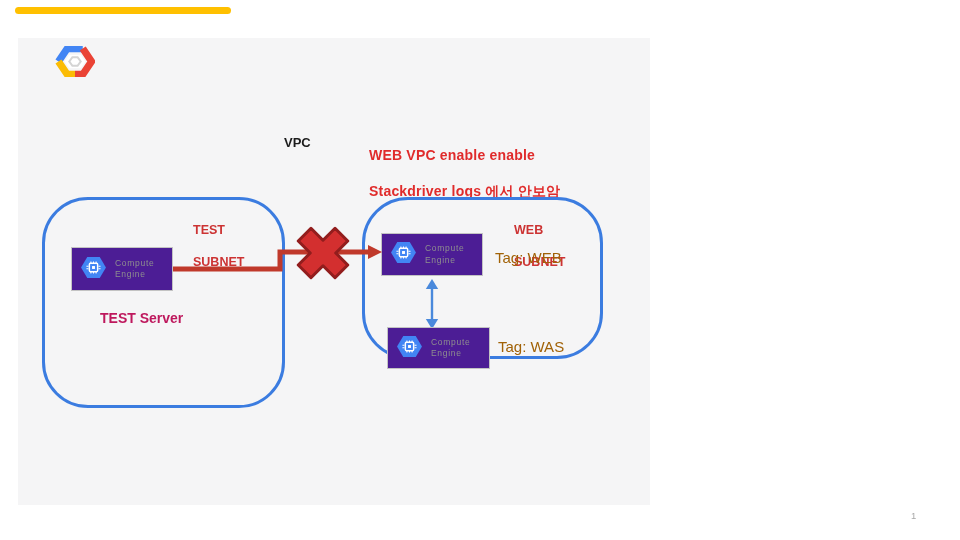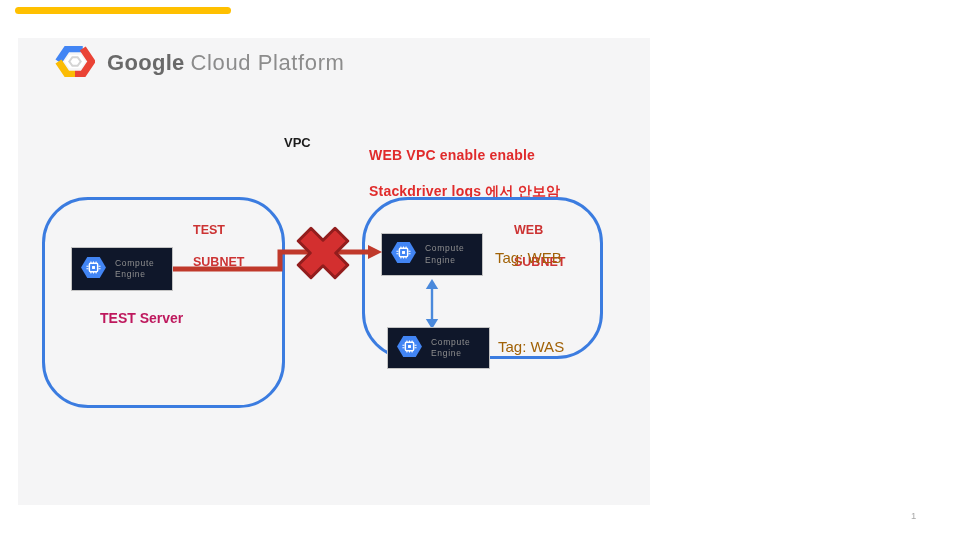--- a/index.html
+++ b/index.html
@@ -50,21 +50,21 @@
   }
   .subnet-label-test { left: 148px; top: 6px; }
   .subnet-label-web  { left: 149px; top: 6px; }
 
   .server-label {
     left: 55px; top: 110px; font-size: 14px; font-weight: 700; color: #be185d; white-space: nowrap;
   }
 
   
   .ce-card {
-    background: #0f172a; border: 1px solid #c3c3c3;
+    background: #4c1d95; border: 1px solid #c3c3c3;
     display: flex; align-items: center; gap: 8px; padding-left: 8px;
   }
   .ce-card-test { left: 26px; top: 47px; width: 102px; height: 44px; }
   .ce-card-web  { left: 16px; top: 33px; width: 102px; height: 43px; }
   .ce-card-was  { left: 22px; top: 127px; width: 103px; height: 42px; }
   .ce-text { font-size: 8.5px; color: #8f8f8f; letter-spacing: 0.7px; line-height: 11.5px; }
 
   .vm-tag { font-size: 15px; color: #a16207; white-space: nowrap; }
   .vm-tag-web { left: 130px; top: 49px; }
   .vm-tag-was { left: 133px; top: 138px; }
@@ -86,21 +86,20 @@
 <div class="abs logo">
   <span>
     <svg width="40" height="31" viewBox="0 0 38 30">
       <path d="M3,15 L11.5,2.5 L26.5,2.5" fill="none" stroke="#4285f4" stroke-width="7"></path>
       <path d="M26.5,2.5 L35,15 L26.5,27.5 L19,27.5" fill="none" stroke="#ea4335" stroke-width="7"></path>
       <path d="M19,27.5 L11.5,27.5 L3,15" fill="none" stroke="#fbbc05" stroke-width="7"></path>
       <polygon points="9,15 13.5,8.5 24.5,8.5 29,15 24.5,21.5 13.5,21.5" fill="#ffffff"></polygon>
       <polygon points="13.5,15 16.5,10.8 21.5,10.8 24.5,15 21.5,19.2 16.5,19.2" fill="#ffffff" stroke="#d4d4d4" stroke-width="2"></polygon>
     </svg>
   </span>
-  <span class="logo-text"><span class="brand">Google</span><span class="suffix">Cloud Platform</span></span>
 </div>
 
 <div class="abs vpc-label">VPC</div>
 
 <div class="abs annotation annotation-1">WEB VPC enable enable</div>
 <div class="abs annotation annotation-2">Stackdriver logs 에서  안보암</div>
 
 <div class="abs subnet subnet-test">
   <div class="abs subnet-label subnet-label-test">
     <div>TEST</div>

